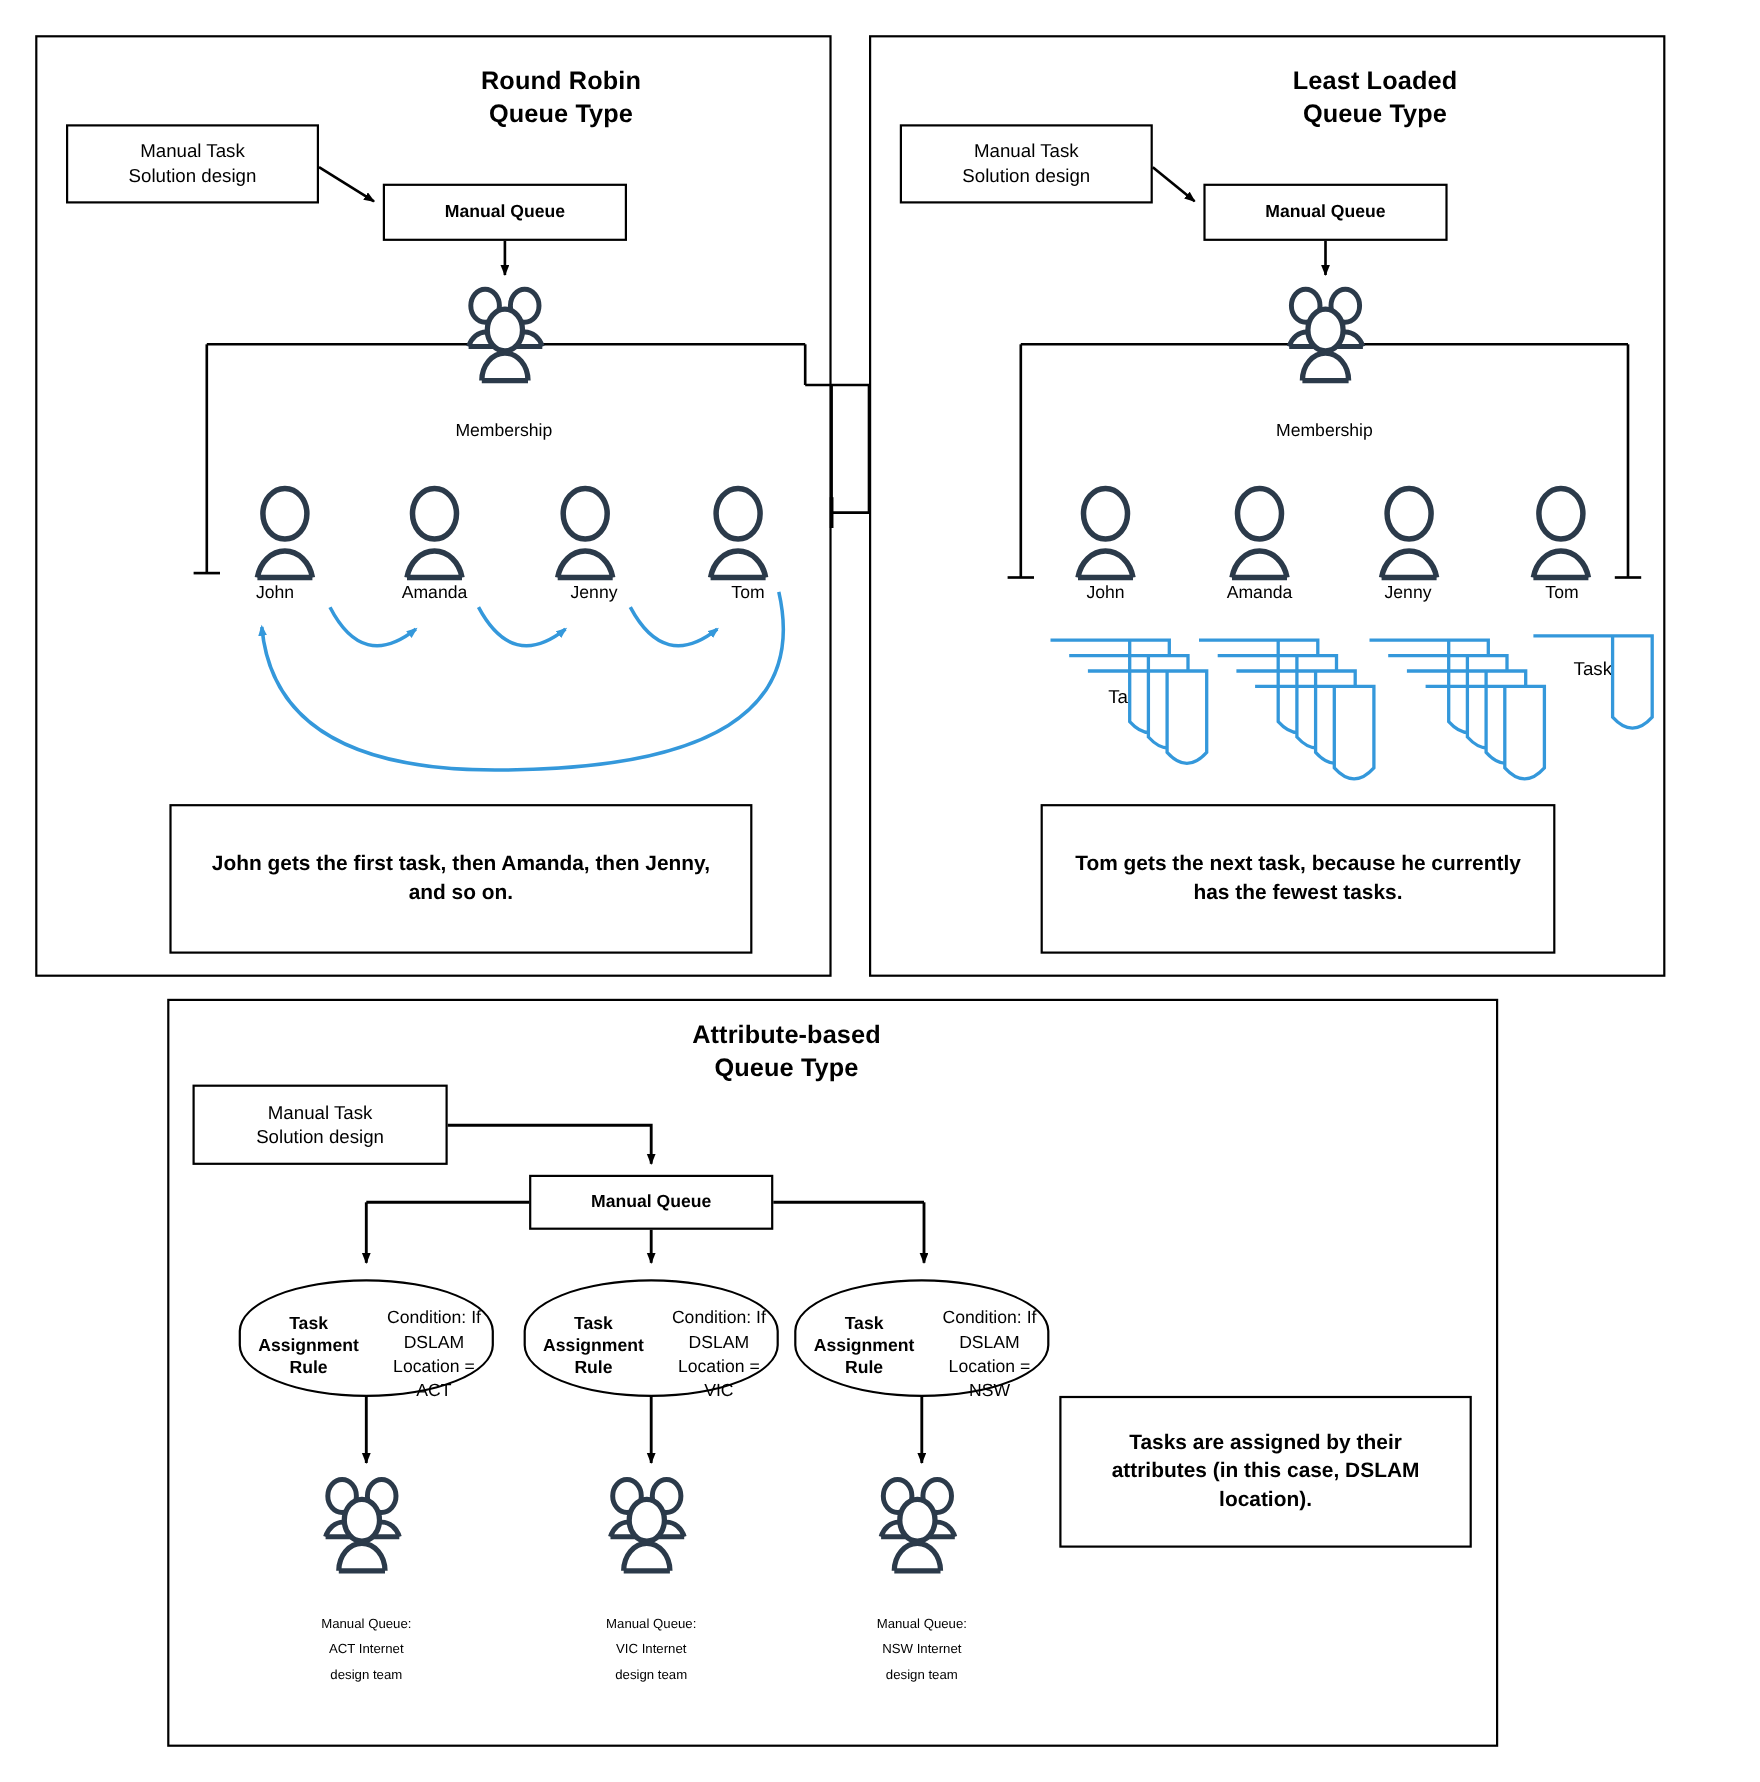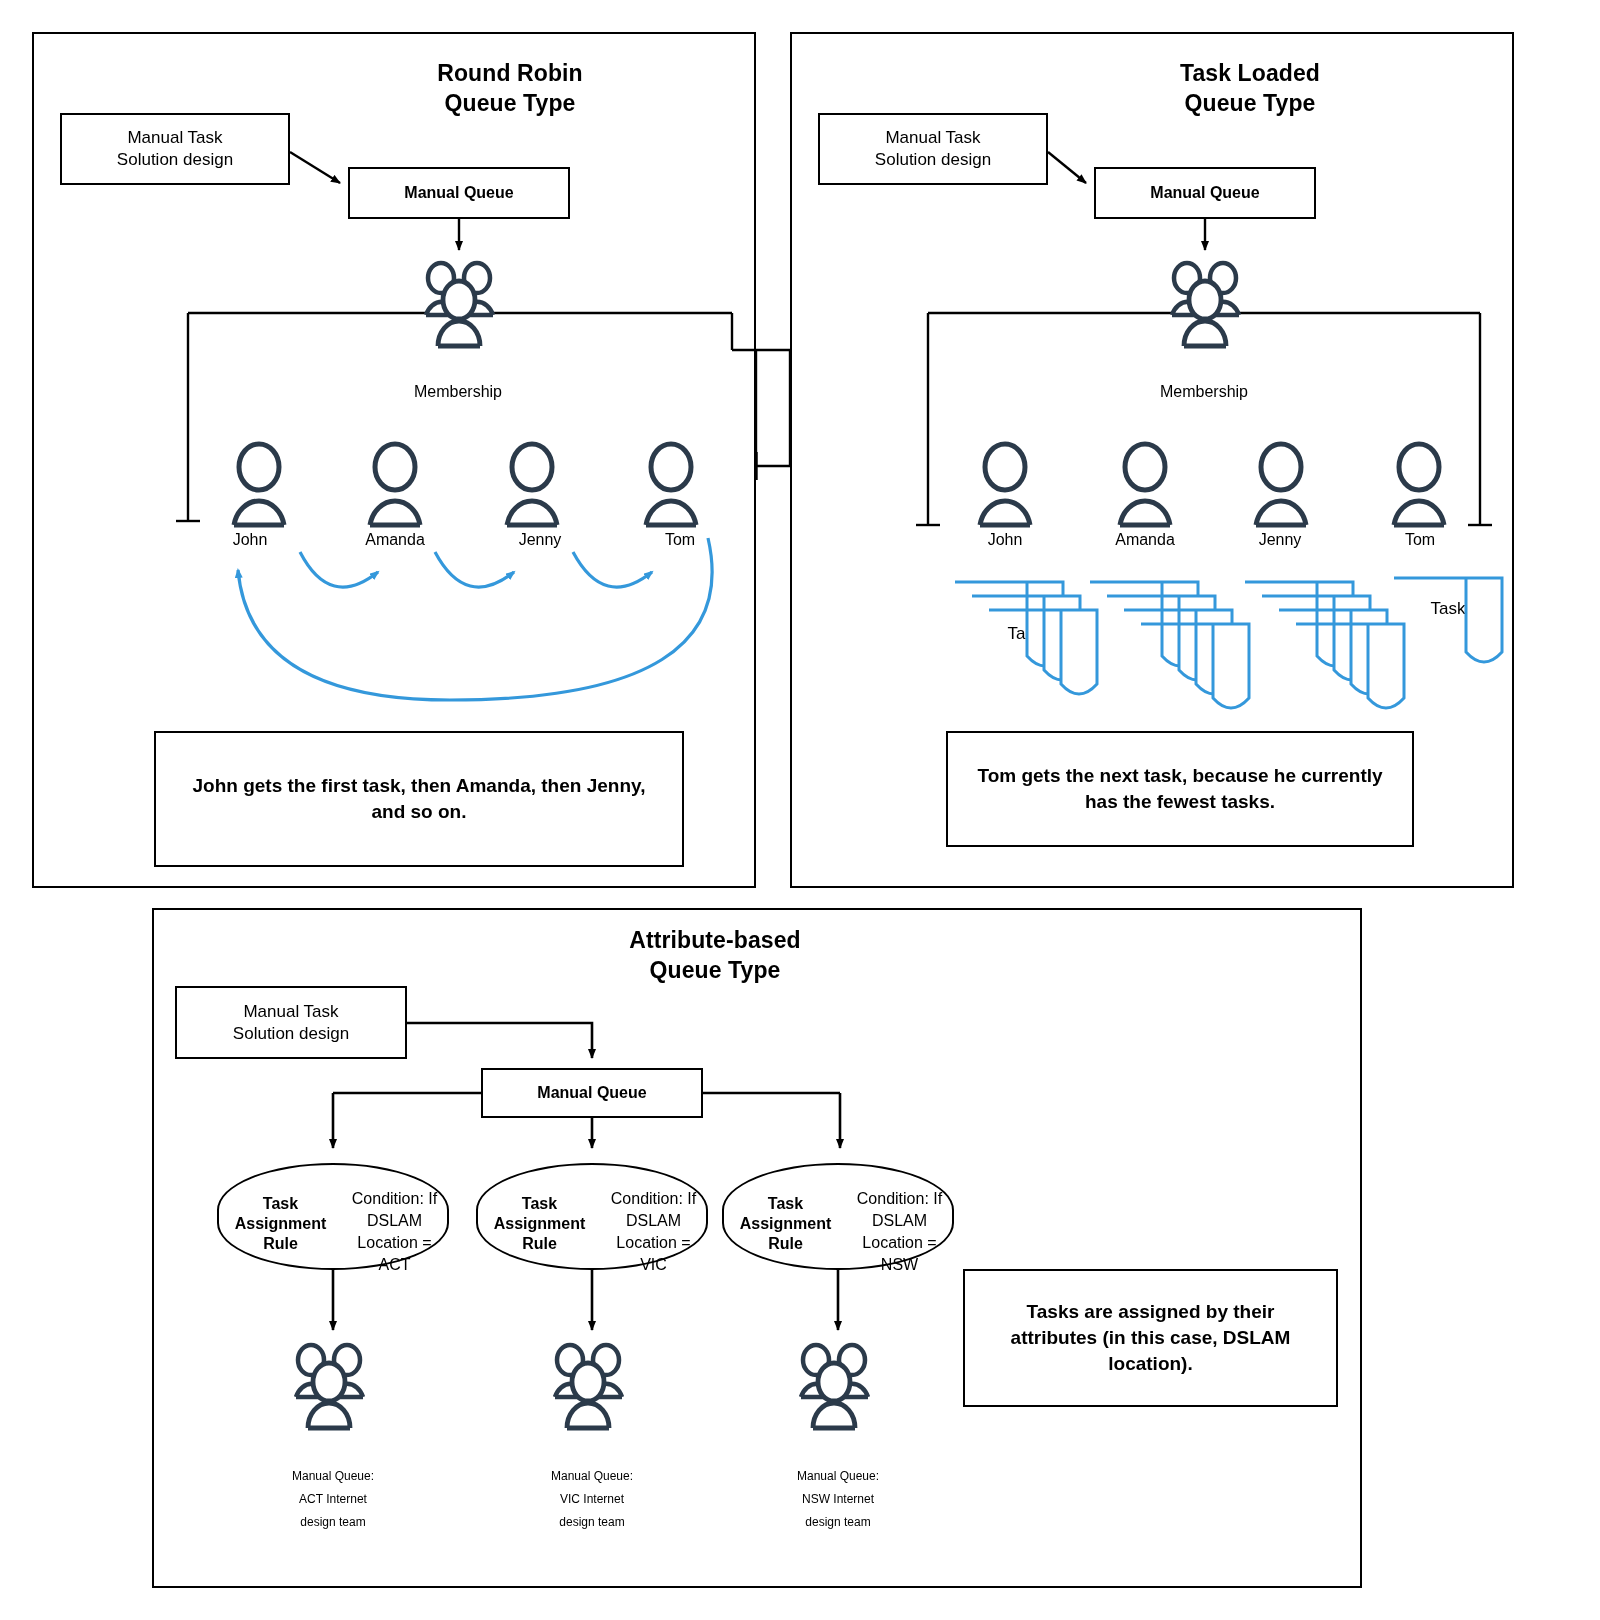--- a/index.html
+++ b/index.html
@@ -58,21 +58,21 @@
 <div class="person-label" style="left:205px;top:530px;width:90px;">John</div>
 <div class="person-label" style="left:345px;top:530px;width:100px;">Amanda</div>
 <div class="person-label" style="left:495px;top:530px;width:90px;">Jenny</div>
 <div class="person-label" style="left:635px;top:530px;width:90px;">Tom</div>
 
 <div class="caption" style="left:154px;top:731px;width:530px;height:136px;">John gets the first task, then Amanda, then Jenny, and so on.</div>
 
 <div class="panel" id="panel-least-loaded"></div>
 
 <div class="panel-title" style="left:990px;top:58px;width:520px;">
-  <div>Task Loaded</div>
+  <div>Least Loaded</div>
   <div>Queue Type</div>
 </div>
 
 <div class="node-box" id="ll-task" style="left:818px;top:113px;width:230px;height:72px;">
   <div class="t1">Manual Task</div>
   <div class="t2">Solution design</div>
 </div>
 
 <div class="queue-box" id="ll-queue" style="left:1094px;top:167px;width:222px;height:52px;">Manual Queue</div>
 
@@ -81,21 +81,21 @@
 <div class="person-label" style="left:960px;top:530px;width:90px;">John</div>
 <div class="person-label" style="left:1095px;top:530px;width:100px;">Amanda</div>
 <div class="person-label" style="left:1235px;top:530px;width:90px;">Jenny</div>
 <div class="person-label" style="left:1375px;top:530px;width:90px;">Tom</div>
 
 <div class="task-label" style="left:975px;top:624px;width:100px;">Task</div>
 <div class="task-label" style="left:1130px;top:645px;width:100px;">Task</div>
 <div class="task-label" style="left:1285px;top:645px;width:100px;">Task</div>
 <div class="task-label" style="left:1398px;top:599px;width:100px;">Task</div>
 
-<div class="caption" style="left:946px;top:731px;width:468px;height:116px;">Tom gets the next task, because he currently has the fewest tasks.</div>
+<div class="caption" style="left:946px;top:731px;width:468px;height:136px;">Tom gets the next task, because he currently has the fewest tasks.</div>
 
 <div class="panel" id="panel-attribute"></div>
 
 <div class="panel-title" style="left:455px;top:925px;width:520px;">
   <div>Attribute-based</div>
   <div>Queue Type</div>
 </div>
 
 <div class="node-box" id="ab-task" style="left:175px;top:986px;width:232px;height:73px;">
   <div class="t1">Manual Task</div>

